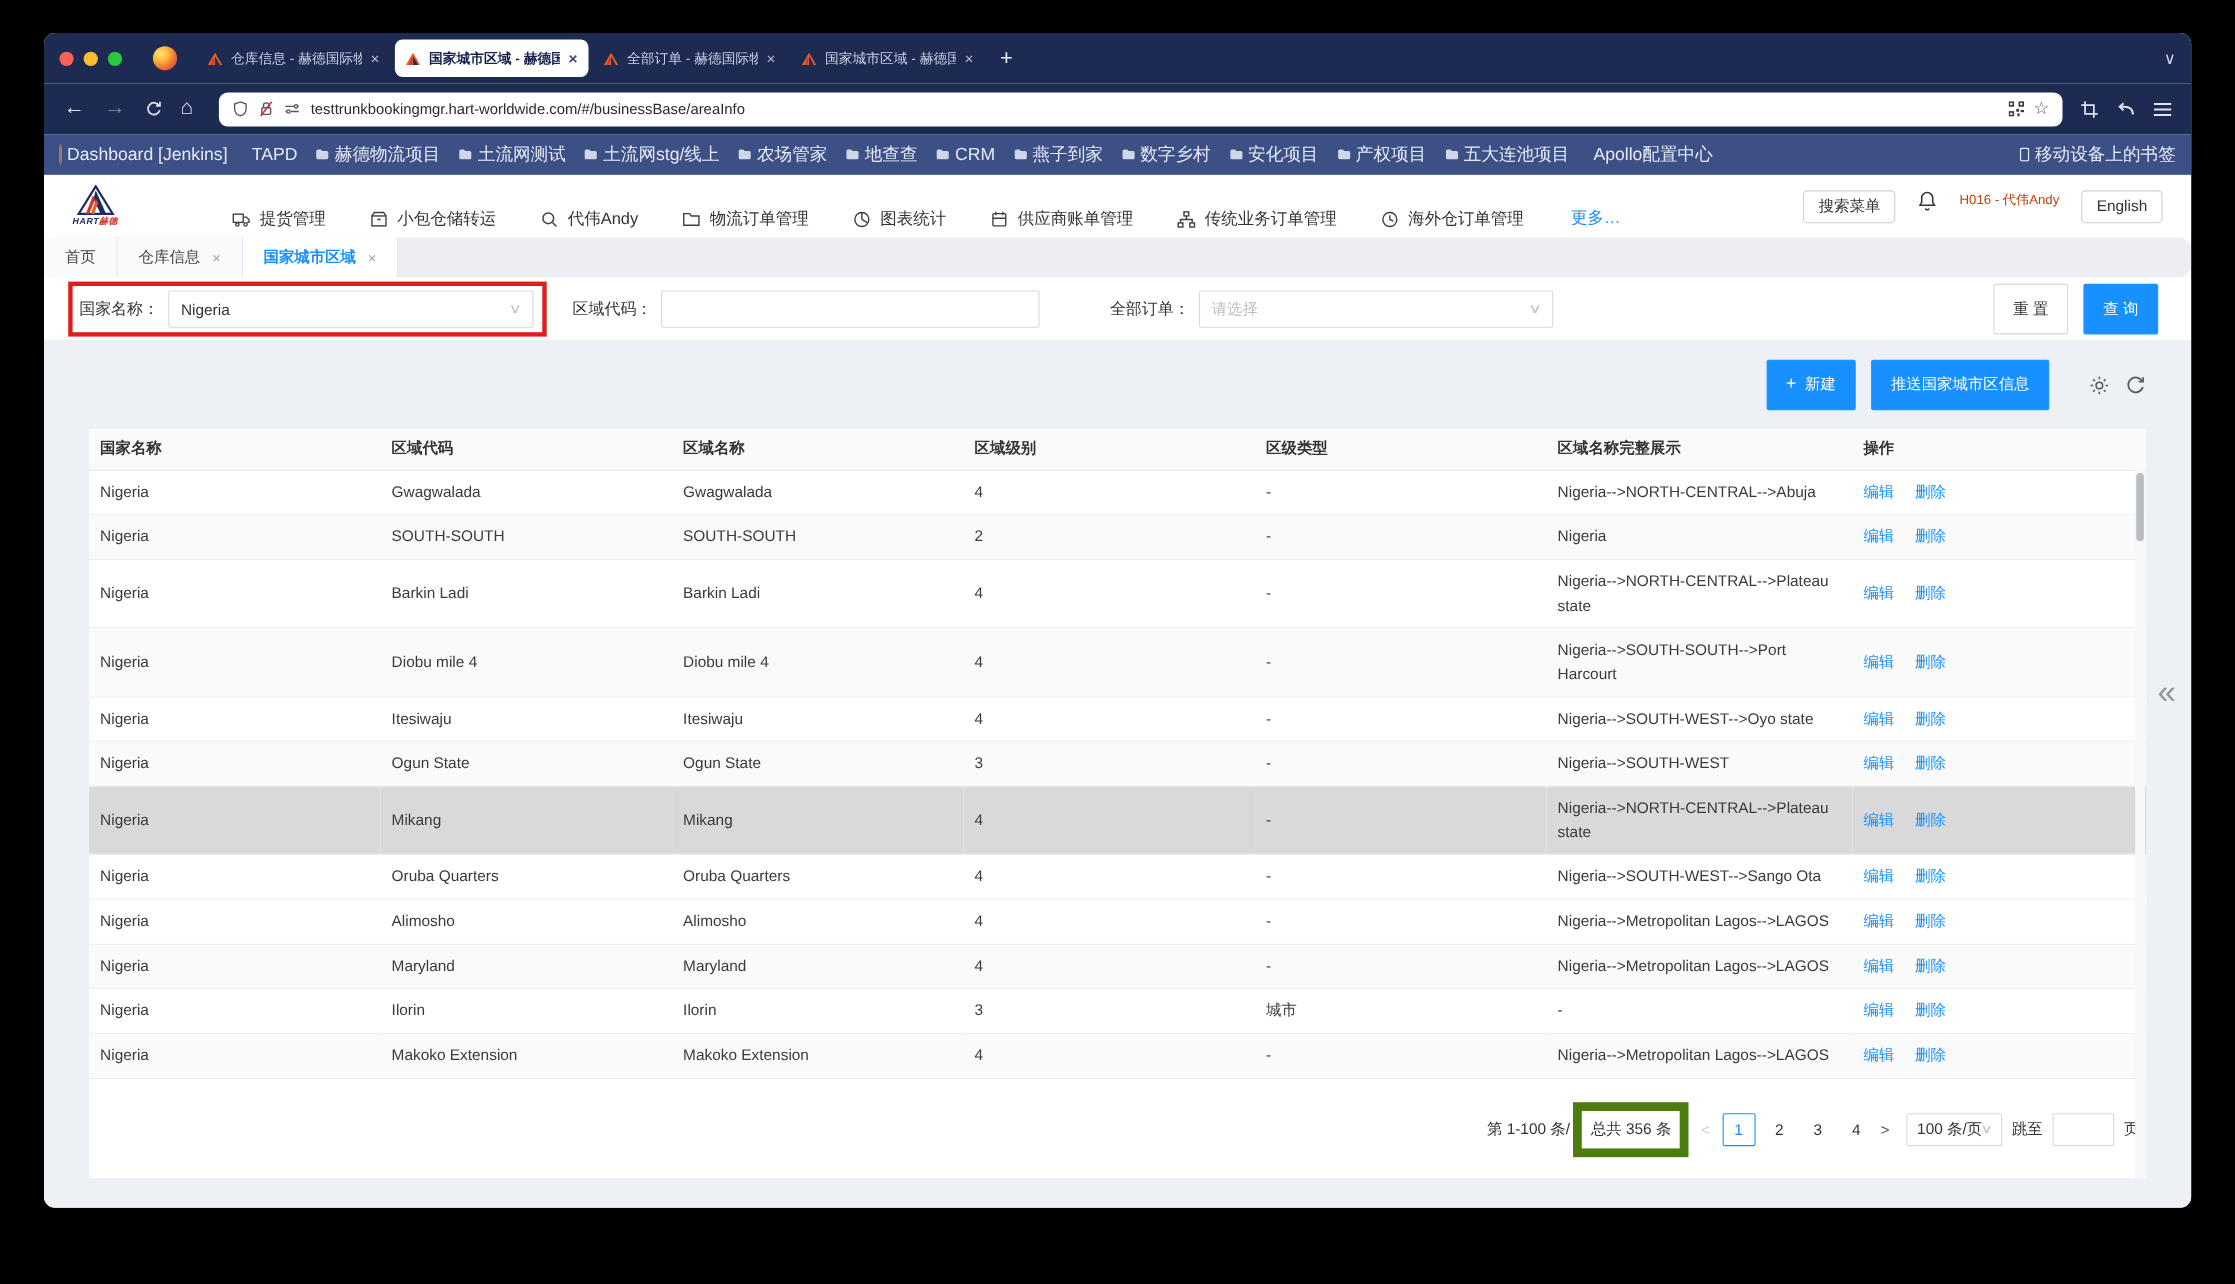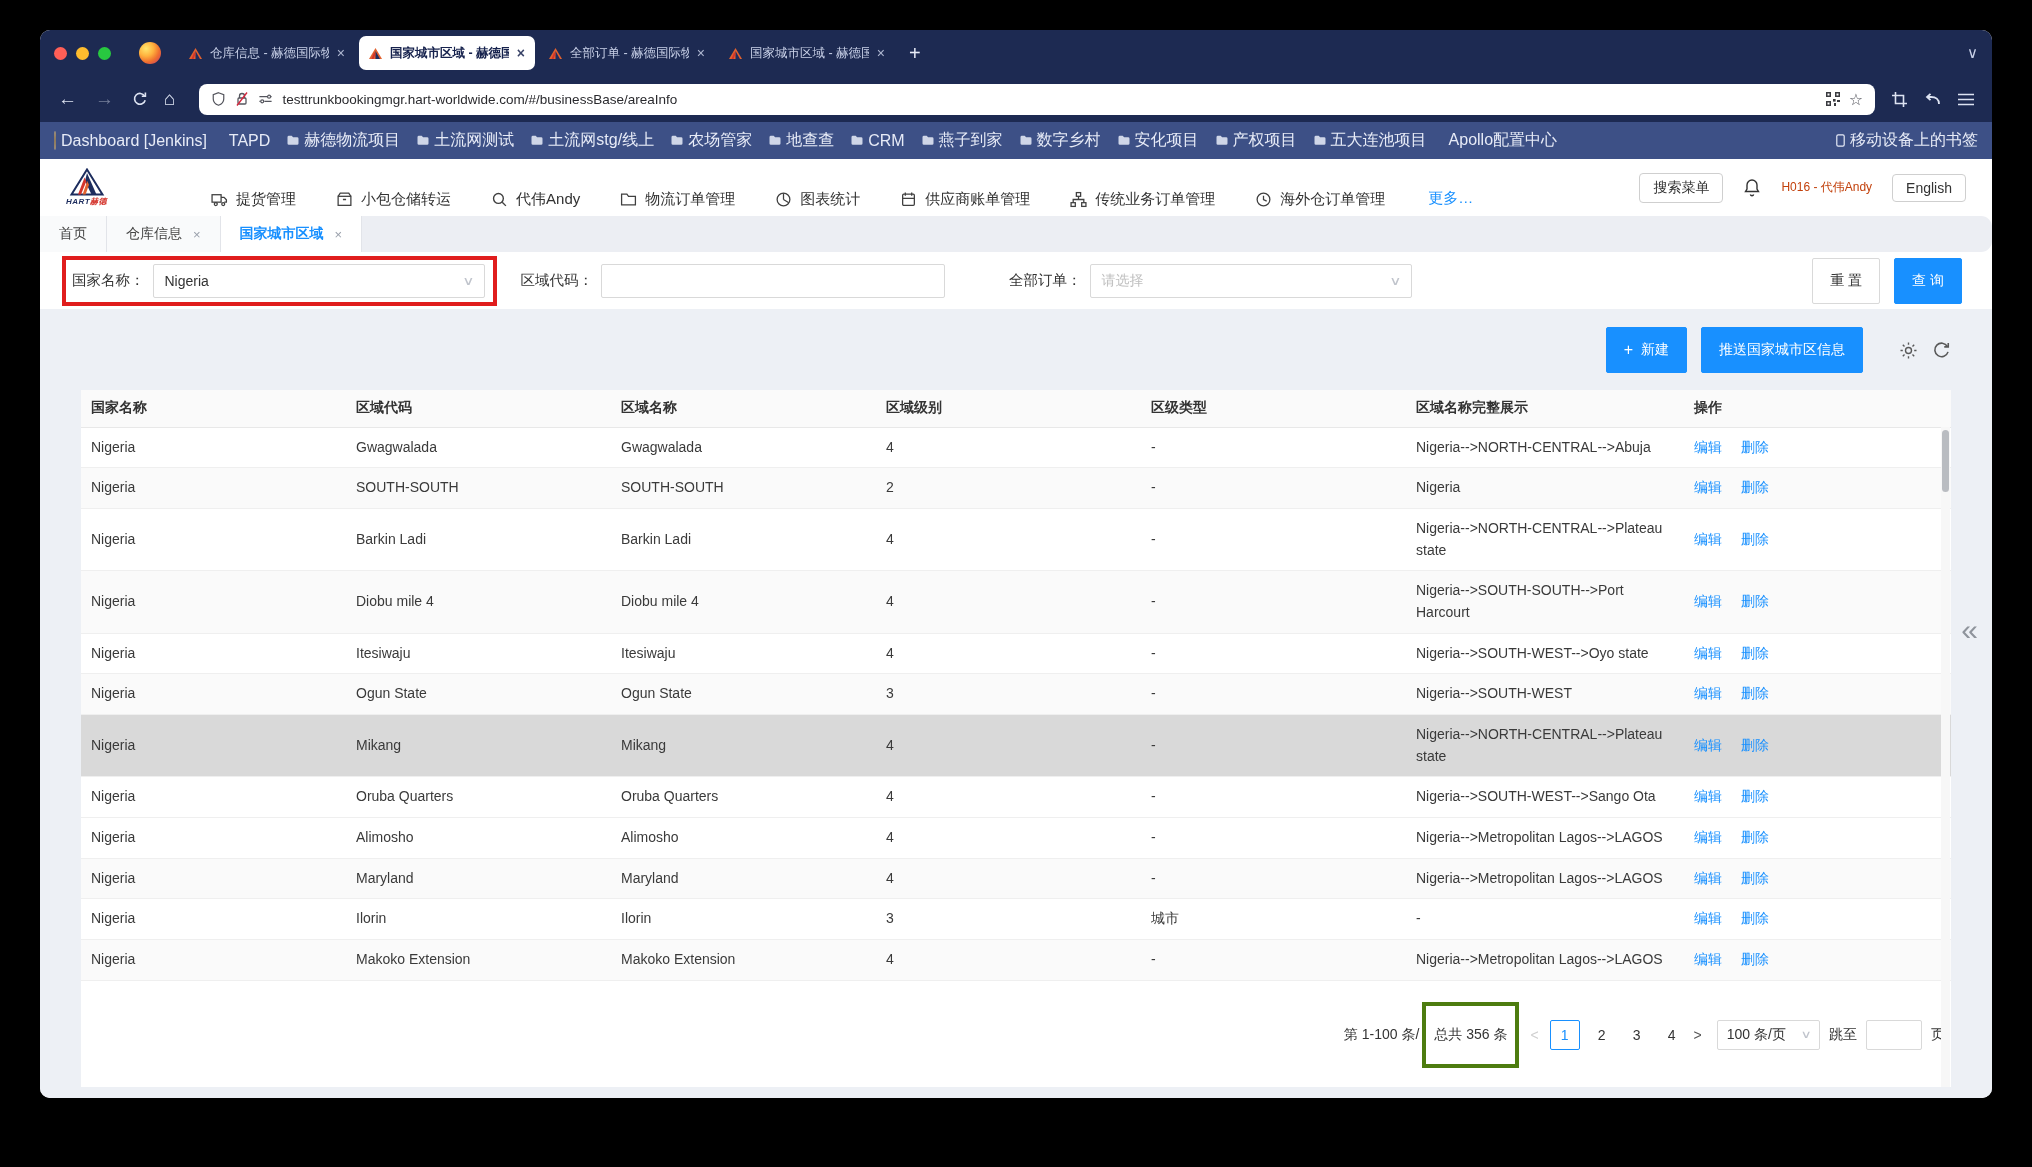--- a/index.html
+++ b/index.html
@@ -50,38 +50,38 @@
 
   
   .appheader { height:57px; background:#fff; display:flex; align-items:center;
                padding:0 26px; flex:none; }
   .brand { display:flex; flex-direction:column; align-items:center; margin-right:104px; }
   .brand .bt { font-size:8px; font-weight:bold; font-style:italic; color:#1d2d5e; letter-spacing:.5px; }
   .brand .bt b { color:#d4342c; }
   .mainnav { display:flex; align-items:center; gap:40px; font-size:15px; color:#333; height:100%;margin-top:24px; }
   .nav-item { display:flex; align-items:center; gap:8px; height:100%; cursor:default; }
   .nav-item.more { color:#1890ff; border-bottom:2px solid #1890ff; padding:0 3px; }
-  .hdr-right { margin-left:auto; display:flex; align-items:center; gap:20px; }
+  .hdr-right { margin-left:auto; display:flex; gap:20px; }
   .btn-outline { border:1px solid #cfcfcf; border-radius:4px; padding:5px 13px;
                  font-size:14px; color:#333; background:#fff; }
   .username { font-size:12px; color:#c2410c; }
 
   
   .pagetabs { height:36px; background:#ecEEf3; background:#eceef3; display:flex; flex:none;border-radius:11px; }
   .ptab { height:36px; display:flex; align-items:center; gap:11px; padding:0 19px;
           background:#f9fafb; border-right:1px solid #e2e4e9; font-size:14px; color:#444; }
   .ptab.active { background:#fff; color:#1890ff; font-weight:bold; }
   .ptab .x { color:#9aa0ab; font-weight:normal; font-size:13px; }
 
   
   .filterbar { height:57px; background:#fff; display:flex; align-items:center;
                padding:0 30px 0 22px; font-size:14.5px; color:#333; flex:none; }
   .red-box { border:4px solid #e01d1d; display:flex; align-items:center;
              padding:4px 8px 4px 6px; gap:8px; margin-right:24px; }
-  .red-box2 { border:4px solid #4d7c0f; padding:20px 8px; margin:0 2px; white-space:nowrap; }
+  .red-box2 { border:8px solid #4d7c0f; padding:8px 8px; margin:0 2px; white-space:nowrap; }
   .f-label { white-space:nowrap; }
   .f-ctl { height:34px; border:1px solid #d9d9d9; border-radius:2px; background:#fff;
            display:flex; align-items:center; padding:0 11px; font-size:14px; color:#333; }
   .f-ctl .chev { margin-left:auto; color:#c0c4cc; font-size:12px; transform:scaleX(1.4); }
   .f-ctl.placeholder { color:#bfbfbf; }
   .w-country{width:332px}.w-code{width:344px}.w-type{width:322px}
   .f-group { display:flex; align-items:center; gap:8px; margin-right:24px; }
   .filter-btns { margin-left:auto; display:flex; gap:14px; }
   .btn { height:46px; border-radius:2px; font-size:14px; display:flex; align-items:center;
          justify-content:center; padding:0 17px; cursor:default; }
@@ -106,21 +106,21 @@
   .vthumb { position:absolute; top:3px; right:1px; width:7px; height:62px; background:#b9bcc1; border-radius:4px; }
 
   
   .pager { display:flex; justify-content:flex-end; align-items:center; gap:9px;
            padding:21px 6px 19px; font-size:14px; color:#333; background:#fff; }
   .pg-prev { color:#cfcfcf; margin-right:2px; }
   .pg { min-width:26px; height:30px; display:flex; align-items:center; justify-content:center; }
   .pg.active { width:30px; border:1px solid #1890ff; border-radius:2px; color:#1890ff; background:#fff; }
   .pg-next { color:#555; margin-right:6px; }
   .size-select { height:30px; border:1px solid #d9d9d9; border-radius:2px; background:#fff;
-                 display:flex; align-items:center; gap:16px; padding:0 9px; }
+                 display:flex; align-items:center; padding:0 9px; }
   .size-select .chev { color:#c0c4cc; font-size:11px; transform:scaleX(1.4); }
   .jump-input { width:56px; height:30px; border:1px solid #d9d9d9; border-radius:2px; background:#fff; }
 
   .collapse-handle { position:absolute; right:14px; top:585px; font-size:30px;
                      color:#8f949c; line-height:1; z-index:6; }
   svg { display:block; }
 </style>
 </head>
 <body>
 

